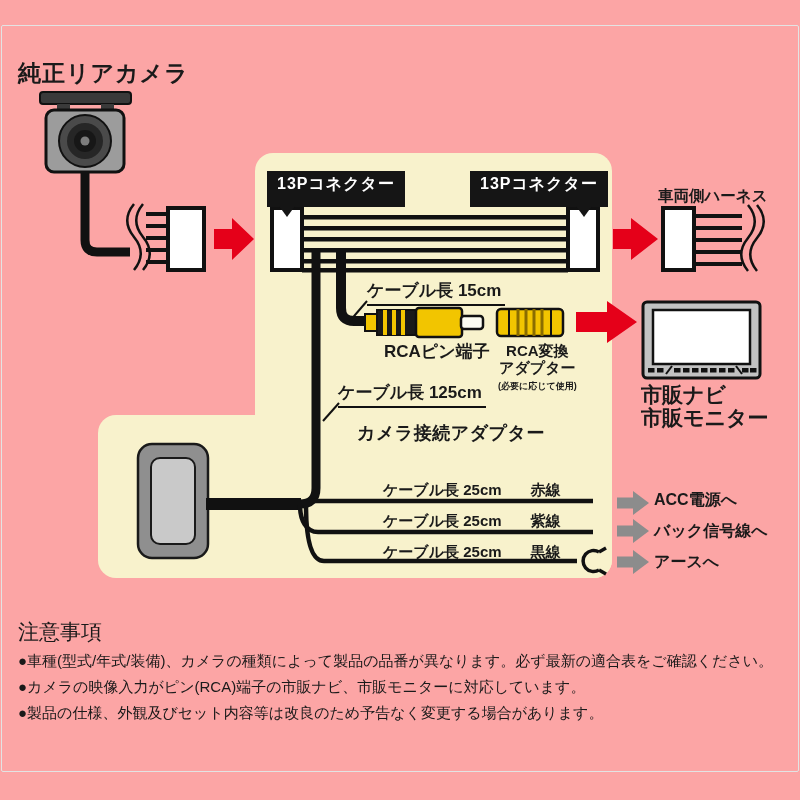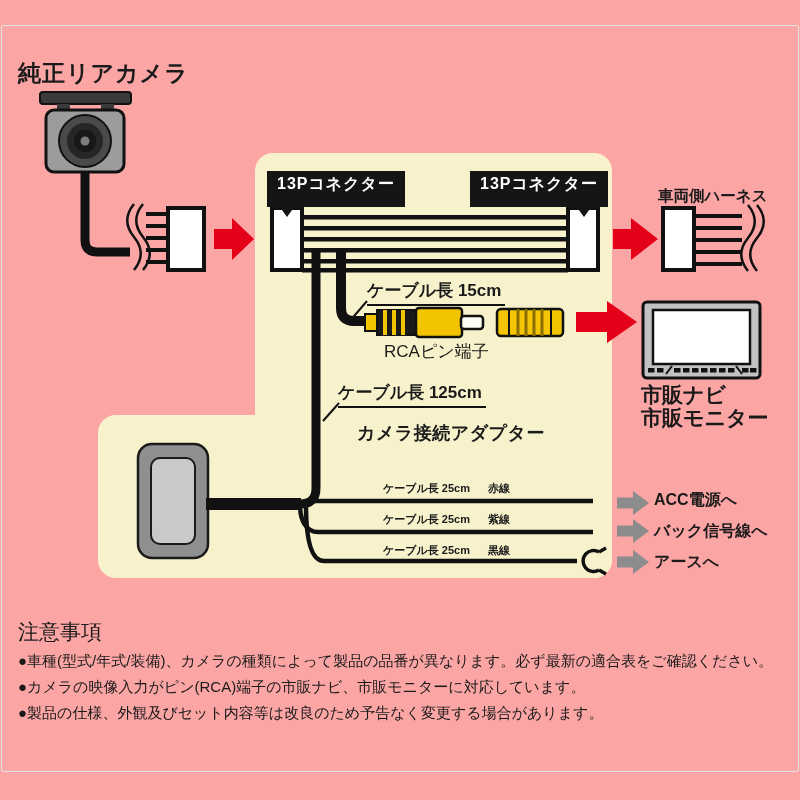--- a/index.html
+++ b/index.html
@@ -27,26 +27,26 @@
   #tag-right{left:470px;top:171px;}
   .tag-tail{position:absolute;bottom:-10px;width:0;height:0;
        border-left:8px solid transparent;border-right:8px solid transparent;
        border-top:11px solid #151515;}
   #tag-left .tag-tail{left:12px;}
   #tag-right .tag-tail{right:16px;}
   #harness-label{left:658px;top:186px;font-size:15.5px;font-weight:bold;}
   .cable-label{font-size:17px;font-weight:bold;border-bottom:2.5px solid #111;padding:0 4px 2px 0;}
   #cable15-label{left:367px;top:279px;}
   #cable125-label{left:338px;top:381px;}
-  #rca-pin-label{left:384px;top:340px;font-size:17px;font-weight:normal;}
+  #rca-pin-label{left:384px;top:340px;font-size:17px;font-weight:bold;}
   #rca-adapter-label{left:498px;top:342px;text-align:center;line-height:17px;}
   #rca-adapter-label .l{font-size:15px;font-weight:bold;display:block;}
   #rca-adapter-label .s{font-size:9px;font-weight:bold;display:block;margin-top:2px;}
   #adapter-title{left:357px;top:421px;font-size:18px;font-weight:bold;letter-spacing:0.5px;}
-  .branch-label{font-size:11px;font-weight:bold;display:flex;gap:18px;}
+  .branch-label{font-size:15px;font-weight:bold;display:flex;gap:29px;}
   #branch-label-0{left:383px;top:481px;}
   #branch-label-1{left:383px;top:512px;}
   #branch-label-2{left:383px;top:543px;}
   .dest-label{font-size:16px;font-weight:bold;}
   #dest-0{left:654px;top:490px;}
   #dest-1{left:654px;top:521px;}
   #dest-2{left:654px;top:552px;}
   #monitor-label{left:641px;top:383px;font-size:21px;font-weight:bold;line-height:23px;}
   #notes-heading{left:18px;top:618px;font-size:21px;font-weight:normal;}
   .note-item{left:18px;font-size:15px;}
@@ -199,20 +199,25 @@
     <span>13Pコネクター</span>
     <span class="tag-tail"></span>
   </div>
 
   <div id="harness-label" class="abs txt">車両側ハーネス</div>
 
   <div id="cable15-label" class="abs txt cable-label">ケーブル長 15cm</div>
   <div id="cable125-label" class="abs txt cable-label">ケーブル長 125cm</div>
 
   <div id="rca-pin-label" class="abs txt">RCAピン端子</div>
+  <div id="rca-adapter-label" class="abs txt">
+    <span class="l">RCA変換</span>
+    <span class="l">アダプター</span>
+    <span class="s">(必要に応じて使用)</span>
+  </div>
 
   <div id="adapter-title" class="abs txt">カメラ接続アダプター</div>
 
   <div id="branch-label-0" class="abs txt branch-label">
     <span>ケーブル長 25cm</span>
     <span>赤線</span>
   </div>
   <div id="branch-label-1" class="abs txt branch-label">
     <span>ケーブル長 25cm</span>
     <span>紫線</span>

